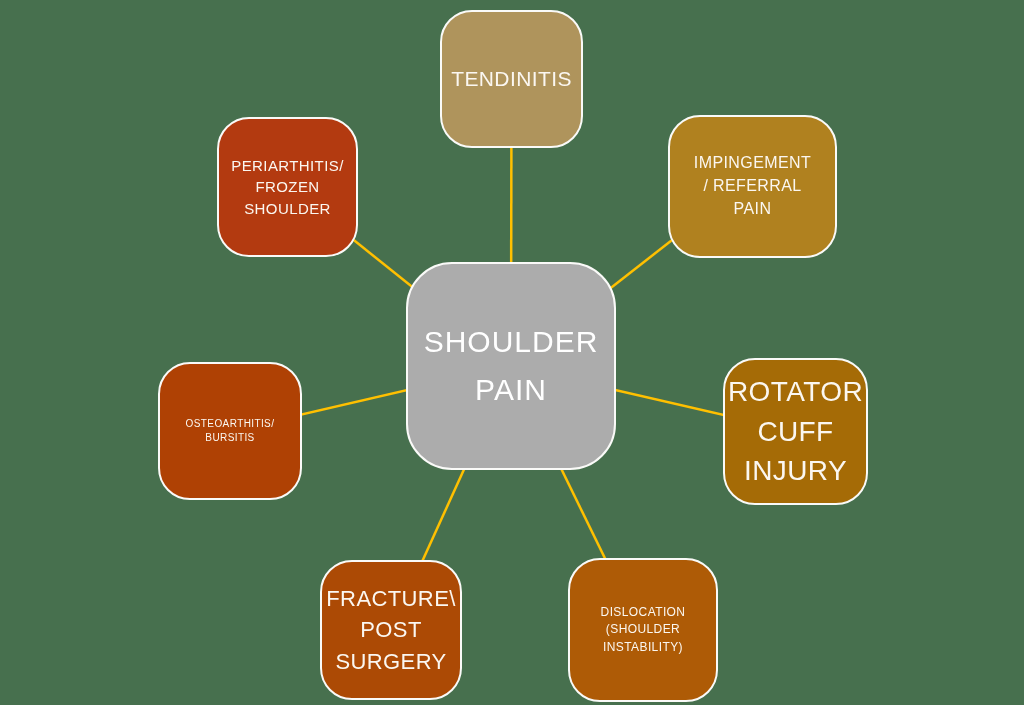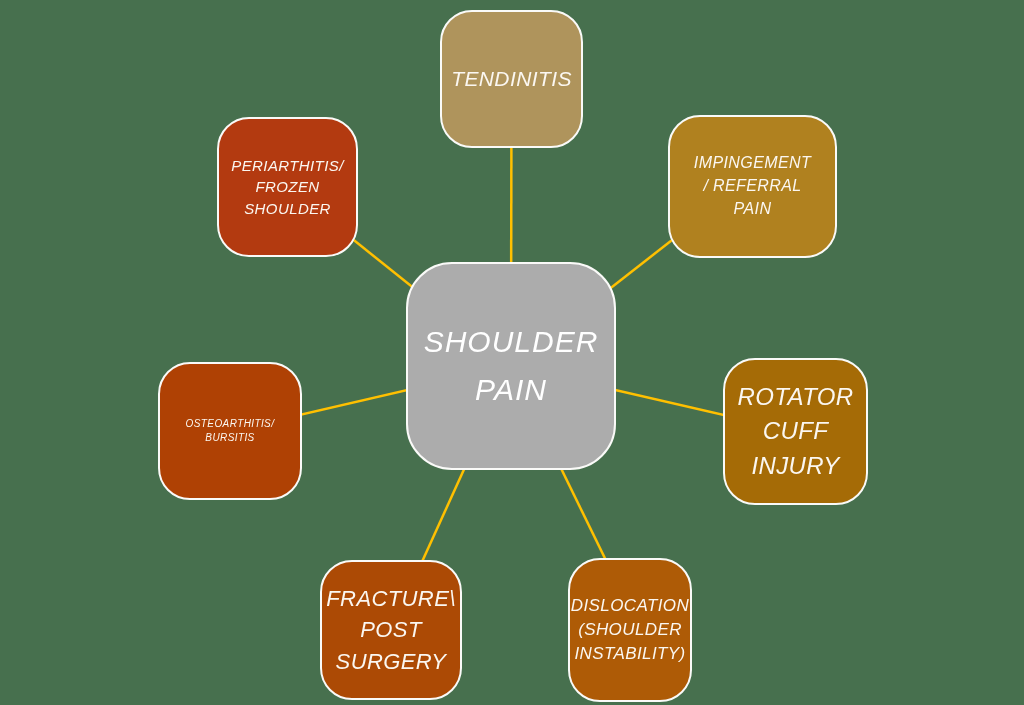--- a/index.html
+++ b/index.html
@@ -24,42 +24,41 @@
     position: absolute;
     z-index: 1;
     display: flex;
     align-items: center;
     justify-content: center;
     text-align: center;
     border: 2.5px solid #FAFAF8;
     border-radius: 32px;
     color: #FBF7F1;
     letter-spacing: 0.4px;
-    font-style: italic;
   }
   .node .label {
     white-space: pre-line;
     line-height: 1.42;
     width: 100%;
   }
 
   .hub {
     left: 406px; top: 262px;
     width: 210px; height: 208px;
     border-radius: 46px;
     border-width: 2px;
     font-size: 30px;
     color: #FFFFFF;
   }
   .hub .label { line-height: 1.6; letter-spacing: 1px; }
 
   .n-tendinitis    { left: 440px; top: 10px;  width: 143px; height: 138px; font-size: 21px; }
   .n-impingement   { left: 668px; top: 115px; width: 169px; height: 143px; font-size: 16px; }
-  .n-rotator       { left: 723px; top: 358px; width: 145px; height: 147px; font-size: 24px; }
-  .n-dislocation   { left: 568px; top: 558px; width: 124px; height: 144px; font-size: 17px; }
+  .n-rotator       { left: 723px; top: 358px; width: 145px; height: 147px; font-size: 28px; }
+  .n-dislocation   { left: 568px; top: 558px; width: 150px; height: 144px; font-size: 12px; }
   .n-fracture      { left: 320px; top: 560px; width: 142px; height: 140px; font-size: 22px; }
   .n-osteo         { left: 158px; top: 362px; width: 144px; height: 138px; font-size: 10px; }
   .n-periarthritis { left: 217px; top: 117px; width: 141px; height: 140px; font-size: 15px; justify-content: center; }
 </style>
 </head>
 <body>
 
 <div class="canvas">
 
   <svg class="connectors" viewBox="0 0 1024 705" xmlns="http://www.w3.org/2000/svg">

